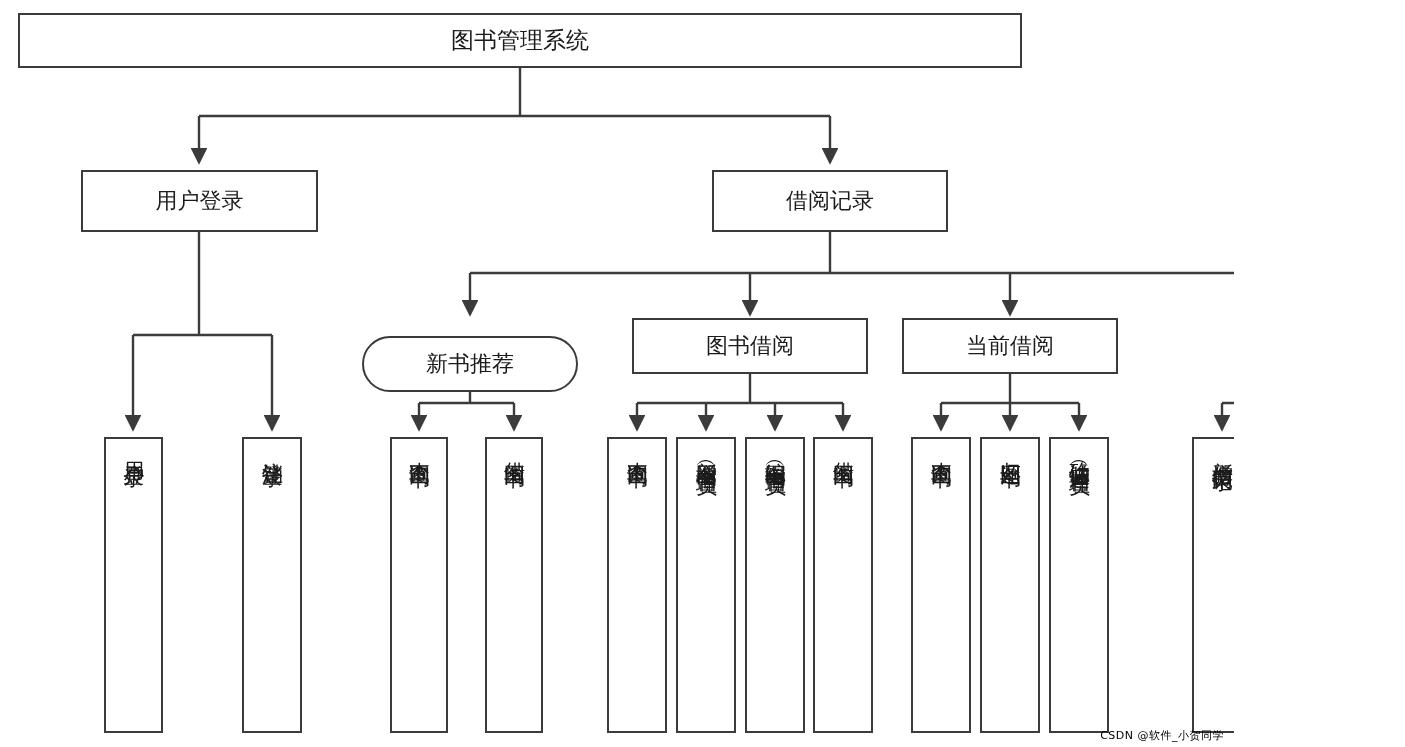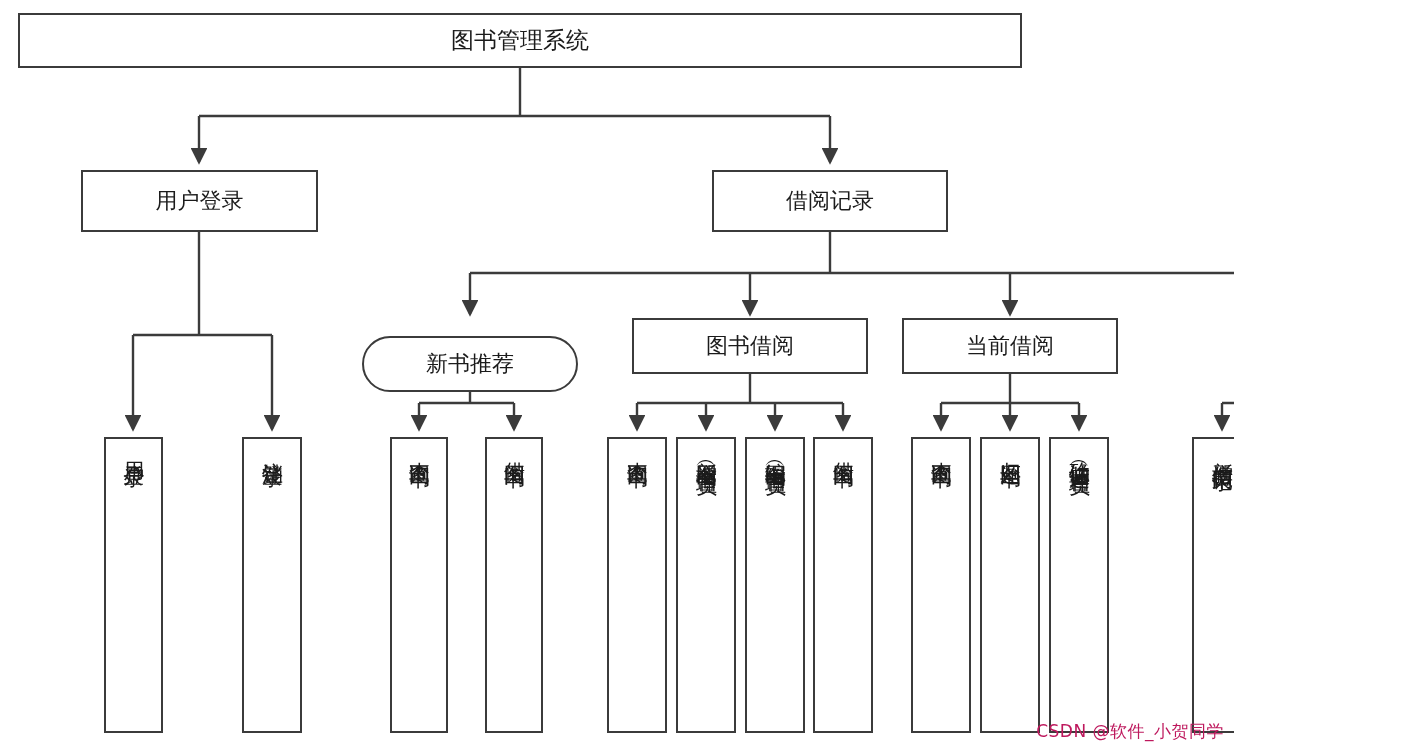--- a/index.html
+++ b/index.html
@@ -55,22 +55,22 @@
     text-orientation: upright;
     font-size: 21px;
     letter-spacing: 2px;
     line-height: 1;
   }
   .node.root .node-label { font-size: 23px; }
   #watermark {
     position: absolute;
     right: 10px;
     bottom: 4px;
-    font-size: 17px;
-    color: #be185d;
+    font-size: 11px;
+    color: #000000;
     letter-spacing: 0.5px;
     white-space: nowrap;
     pointer-events: none;
   }
 </style>
 </head>
 <body>
 
 <div id="diagram-root">
 

